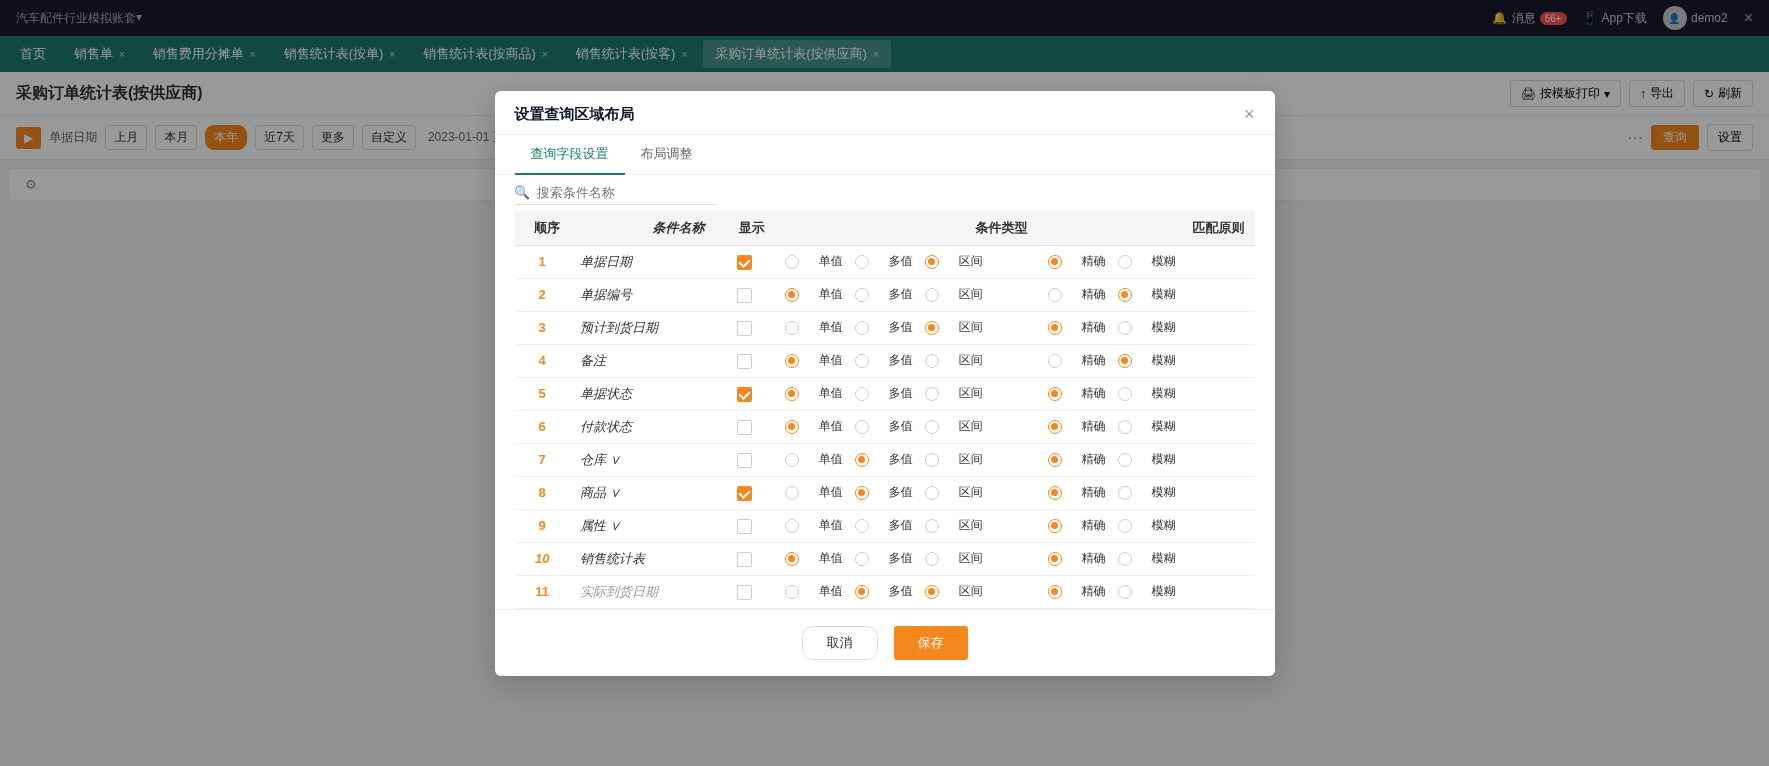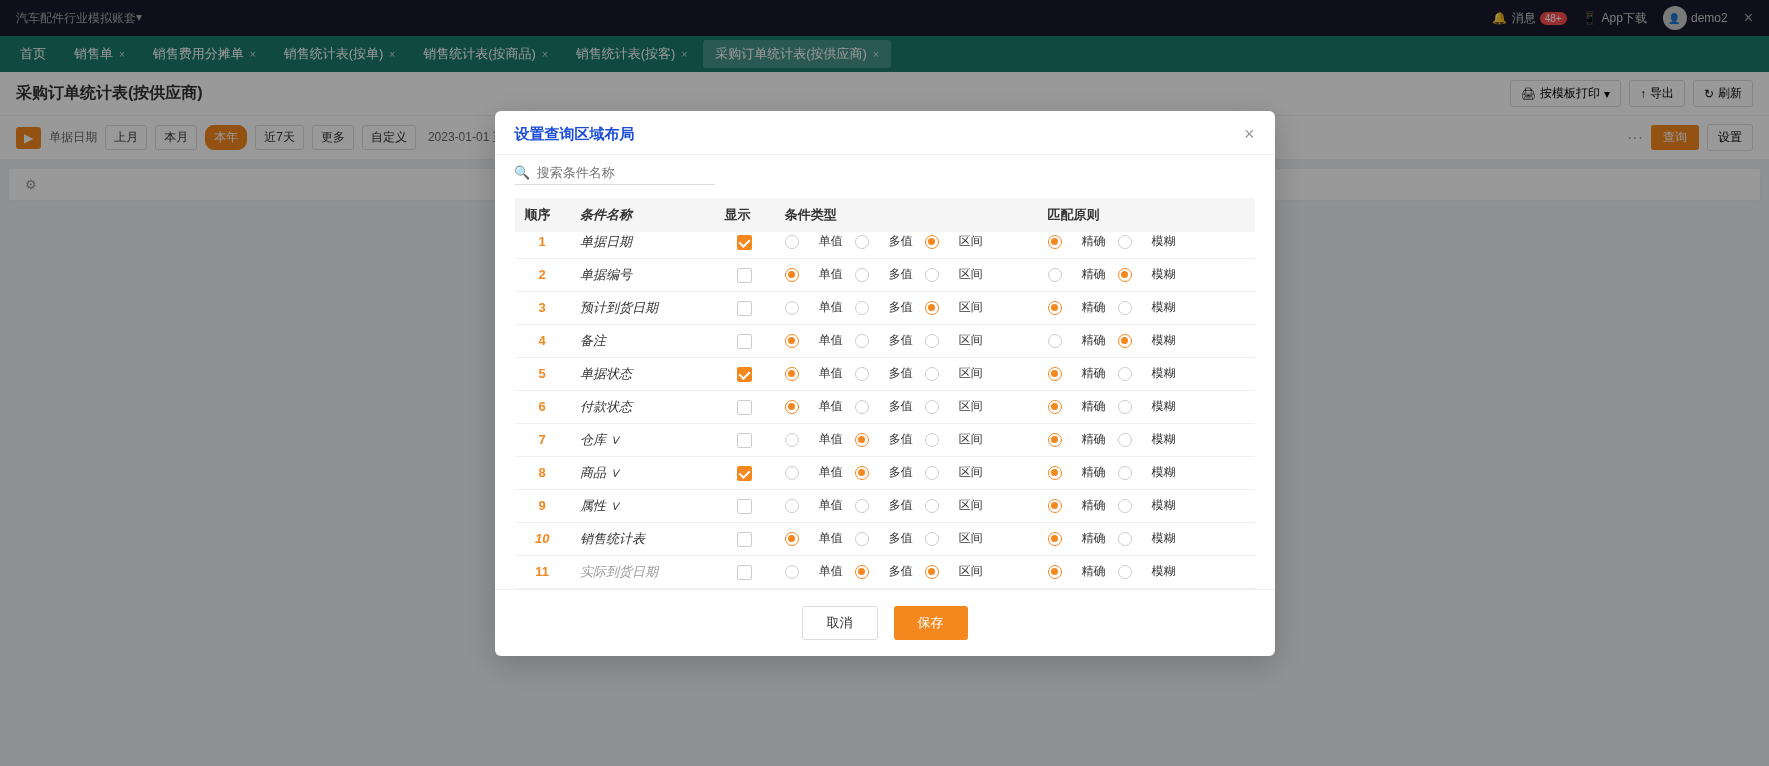--- a/index.html
+++ b/index.html
@@ -112,21 +112,21 @@
       flex-direction: column;
       box-shadow: 0 8px 32px rgba(0,0,0,0.2);
     }
     .dialog-header {
       display: flex;
       align-items: center;
       justify-content: space-between;
       padding: 14px 20px 10px;
       border-bottom: 1px solid #eee;
     }
-    .dialog-title { font-size: 15px; font-weight: bold; color: #1d4ed8; }
+    .dialog-title { font-size: 15px; font-weight: bold; color: #0f172a; }
     .dialog-close { cursor: pointer; font-size: 18px; color: #999; background: none; border: none; line-height: 1; }
 
     
     .dialog-tabs {
       display: flex;
       padding: 0 20px;
       border-bottom: 1px solid #eee;
       gap: 0;
     }
     .dtab {
@@ -165,24 +165,24 @@
     .cond-table {
       width: 100%;
       border-collapse: collapse;
     }
     .cond-table thead th {
       background: #f5f5f5;
       padding: 8px 10px;
       font-size: 13px;
       color: #333;
       font-weight: 600;
-      text-align: left;
+      text-align: right;
       border-bottom: 1px solid #e0e0e0;
       position: sticky;
-      top: 7px;
+      top: 0;
       z-index: 2;
     }
     .cond-table tbody tr {
       border-bottom: 1px solid #f0f0f0;
     }
     .cond-table td {
       padding: 7px 10px;
       font-size: 13px;
       color: #333;
       vertical-align: middle;
@@ -236,21 +236,21 @@
     
     .dialog-footer {
       display: flex;
       justify-content: center;
       gap: 16px;
       padding: 16px 20px;
       border-top: 1px solid #eee;
     }
     .btn-cancel {
       padding: 7px 24px; border: 1px solid #ddd; background: #fff;
-      border-radius: 3px; cursor: pointer; font-size: 13px; color: #333;
+      border-radius: 11px; cursor: pointer; font-size: 13px; color: #333;
     }
     .btn-save {
       padding: 7px 24px; background: #f5871f; color: #fff;
       border: none; border-radius: 3px; cursor: pointer; font-size: 13px;
     }
 
     
     ::-webkit-scrollbar { width: 6px; }
     ::-webkit-scrollbar-thumb { background: #ccc; border-radius: 3px; }
   </style>
@@ -259,21 +259,21 @@
 
 <div class="top-bar">
   <div class="top-bar-left">
     <span>汽车配件行业模拟账套</span>
     <span style="cursor:pointer;">▾</span>
   </div>
   <div class="top-bar-right">
     <span class="notif">
       <span>🔔</span>
       <span>消息</span>
-      <span class="badge">48+</span>
+      <span class="badge">66+</span>
     </span>
     <span class="notif">
       <span>📱</span>
       <span>App下载</span>
     </span>
     <span class="notif">
       <span class="avatar">👤</span>
       <span>demo2</span>
     </span>
     <span style="cursor:pointer; font-size:16px; color:#aaa;">×</span>
@@ -352,20 +352,28 @@
 </div>
 
 <div class="overlay">
   <div class="dialog">
 
     <div class="dialog-header">
       <span class="dialog-title">设置查询区域布局</span>
       <button class="dialog-close">×</button>
     </div>
 
+    <div class="dialog-tabs">
+      <div class="dtab active">
+        <span>查询字段设置</span>
+      </div>
+      <div class="dtab">
+        <span>布局调整</span>
+      </div>
+    </div>
 
     <div class="dialog-search">
       <div class="search-input-wrap">
         <span class="search-icon">🔍</span>
         <input type="text" style="border: none; outline: none; font-size: 13px; width: 160px; background: transparent;" placeholder="搜索条件名称">
       </div>
     </div>
 
     <div class="dialog-table-wrap">
       <table class="cond-table">

